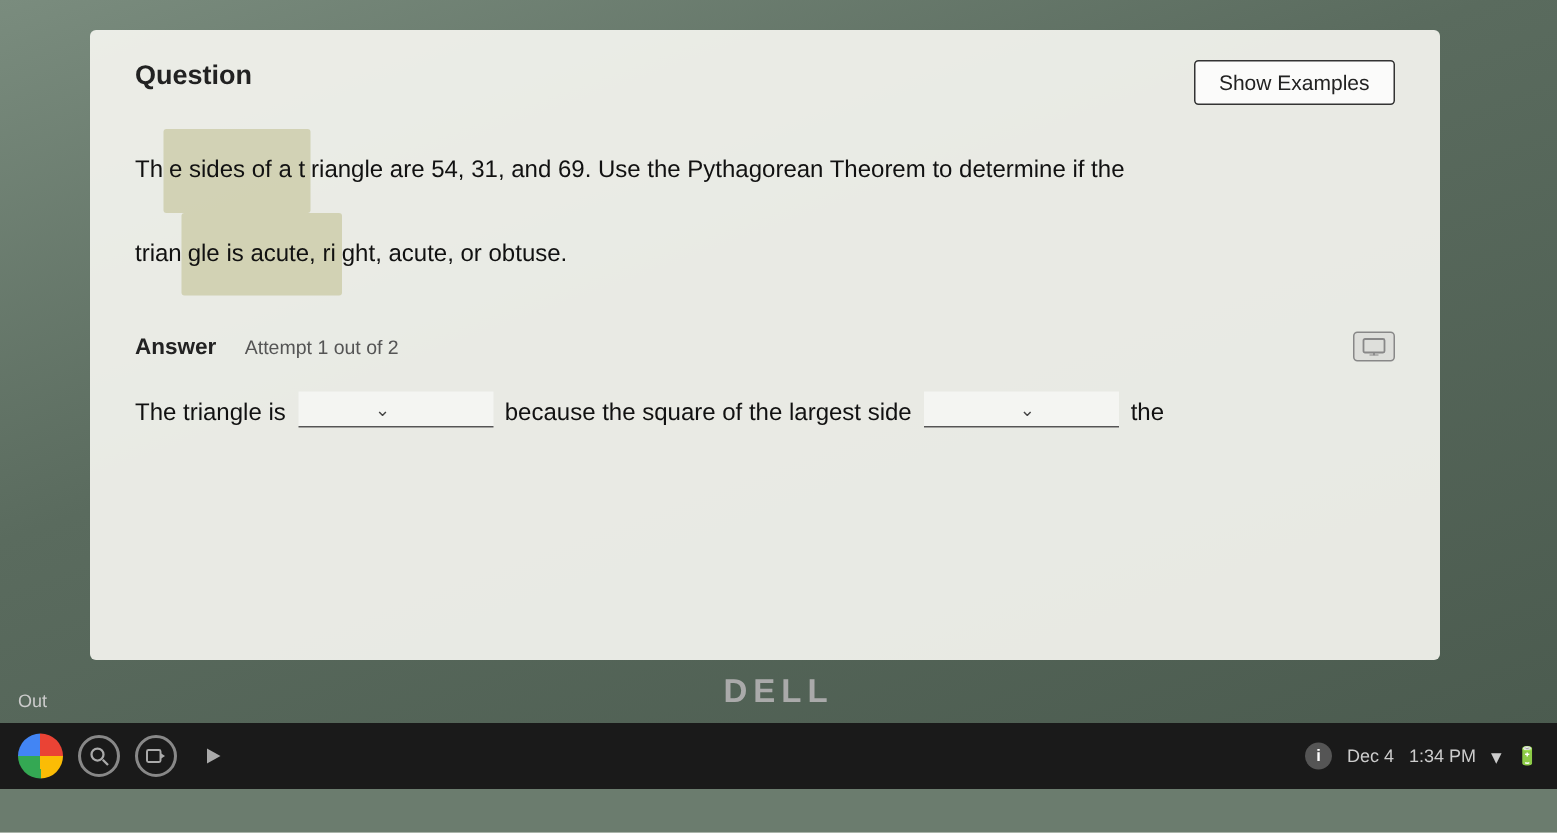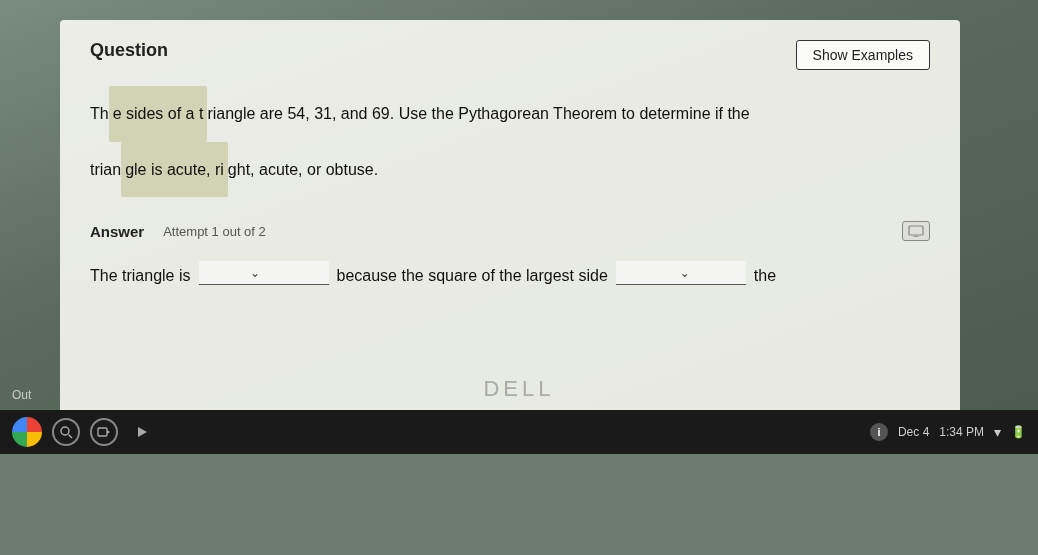--- a/index.html
+++ b/index.html
@@ -10,21 +10,21 @@
       background: #6b7c6e;
       font-family: Arial, sans-serif;
       overflow: hidden;
       position: relative;
     }
 
     .screen {
       position: absolute;
       top: 0; left: 0;
       width: 1038px;
-      height: 454px;
+      height: 526px;
       background: linear-gradient(160deg, #7a8c7e 0%, #5a6b5e 40%, #4a5a4e 100%);
     }
 
     
     .content-panel {
       position: absolute;
       top: 20px;
       left: 60px;
       width: 900px;
       background: rgba(245, 245, 240, 0.92);
@@ -217,21 +217,21 @@
       font-size: 14px;
     }
 
     
     .dell-logo {
       position: absolute;
       bottom: 52px;
       left: 50%;
       transform: translateX(-50%);
       font-size: 22px;
-      font-weight: normal;
+      font-weight: bold;
       color: #aaa;
       letter-spacing: 4px;
     }
 
     .taskbar-play-btn {
       width: 28px;
       height: 28px;
       display: flex;
       align-items: center;
       justify-content: center;

